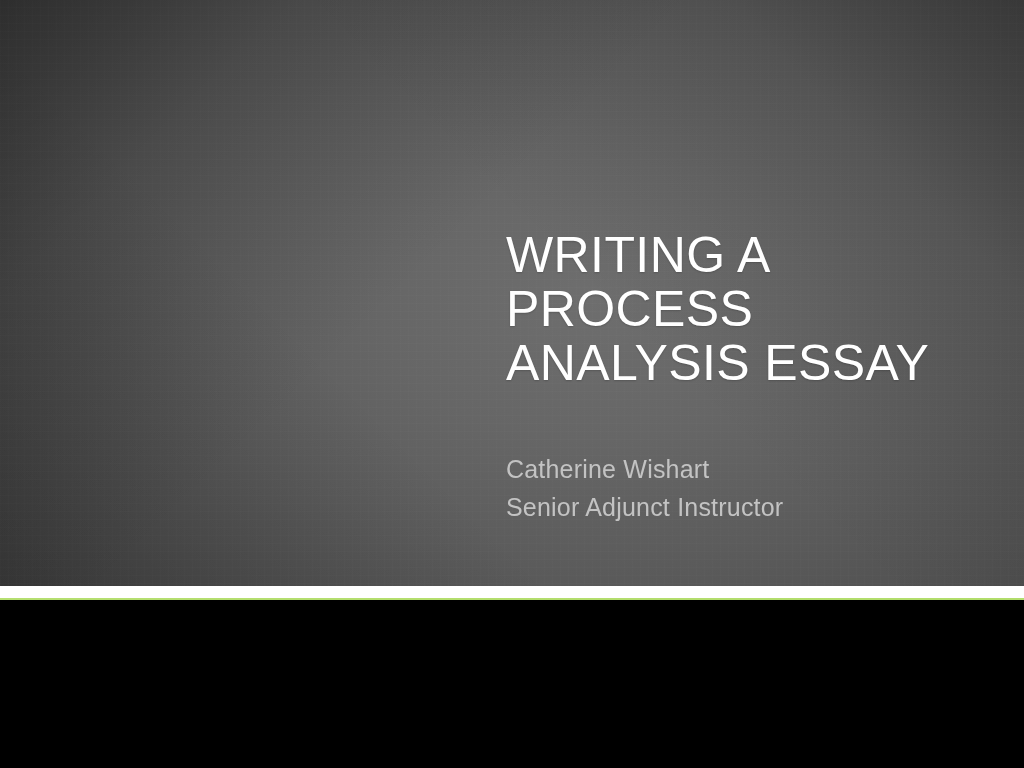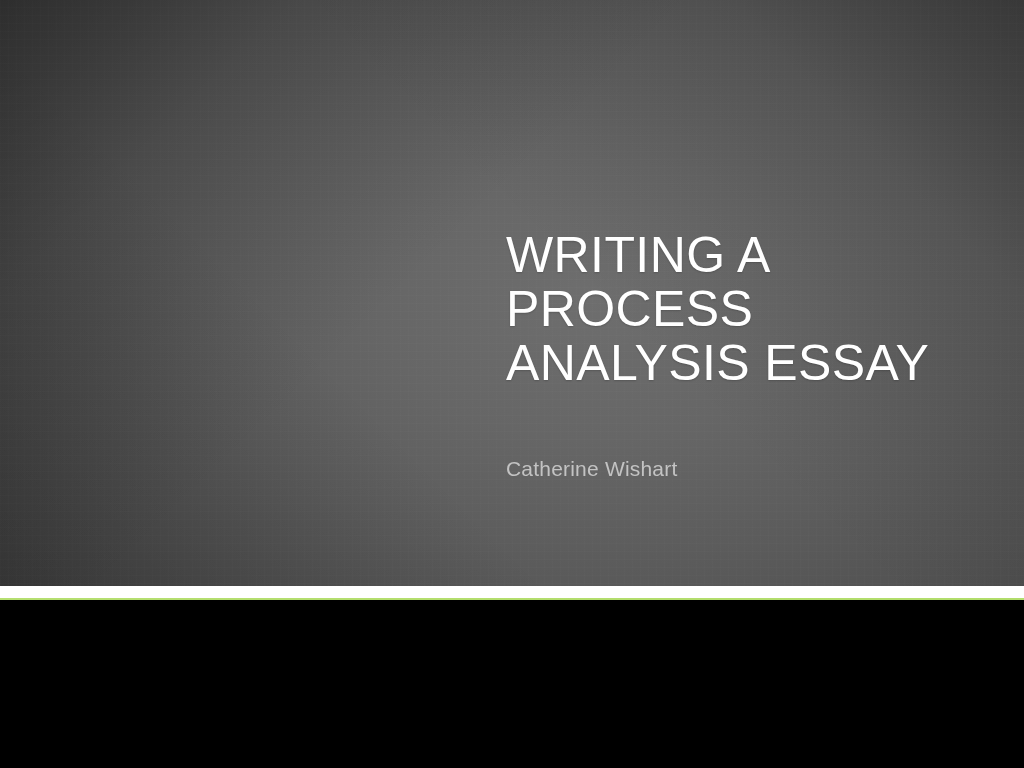--- a/index.html
+++ b/index.html
@@ -80,21 +80,21 @@
     text-shadow: 0 1px 2px rgba(0,0,0,0.18);
   }
   .subtitle {
     position: absolute;
     left: 506px;
     top: 450px;
     width: 480px;
   }
   .sub-line {
     color: #c3c3c3;
-    font-size: 21px;
+    font-size: 25px;
     line-height: 38px;
     font-weight: 300;
     letter-spacing: 0.2px;
     white-space: nowrap;
   }
 
   
   .deco {
     position: absolute;
     left: 0;
@@ -115,20 +115,21 @@
   <div class="bg-texture"></div>
   <div class="bg-texture2"></div>
 
   <div class="text-area">
     <h1 class="title">WRITING A PROCESS
 ANALYSIS ESSAY</h1>
   </div>
 
   <div class="subtitle">
     <div class="sub-line">Catherine Wishart</div>
+    <div class="sub-line">Senior Adjunct Instructor</div>
   </div>
 
   <div class="deco">
     <svg width="1024" height="182" viewBox="0 0 1024 182" xmlns="http://www.w3.org/2000/svg">
       <defs>
         <linearGradient id="gradYellow" x1="0" y1="0" x2="0" y2="1">
           <stop offset="0%" stop-color="#fcd65e"></stop>
           <stop offset="14%" stop-color="#f8c52a"></stop>
           <stop offset="34%" stop-color="#f5b800"></stop>
           <stop offset="58%" stop-color="#f7c52f"></stop>

